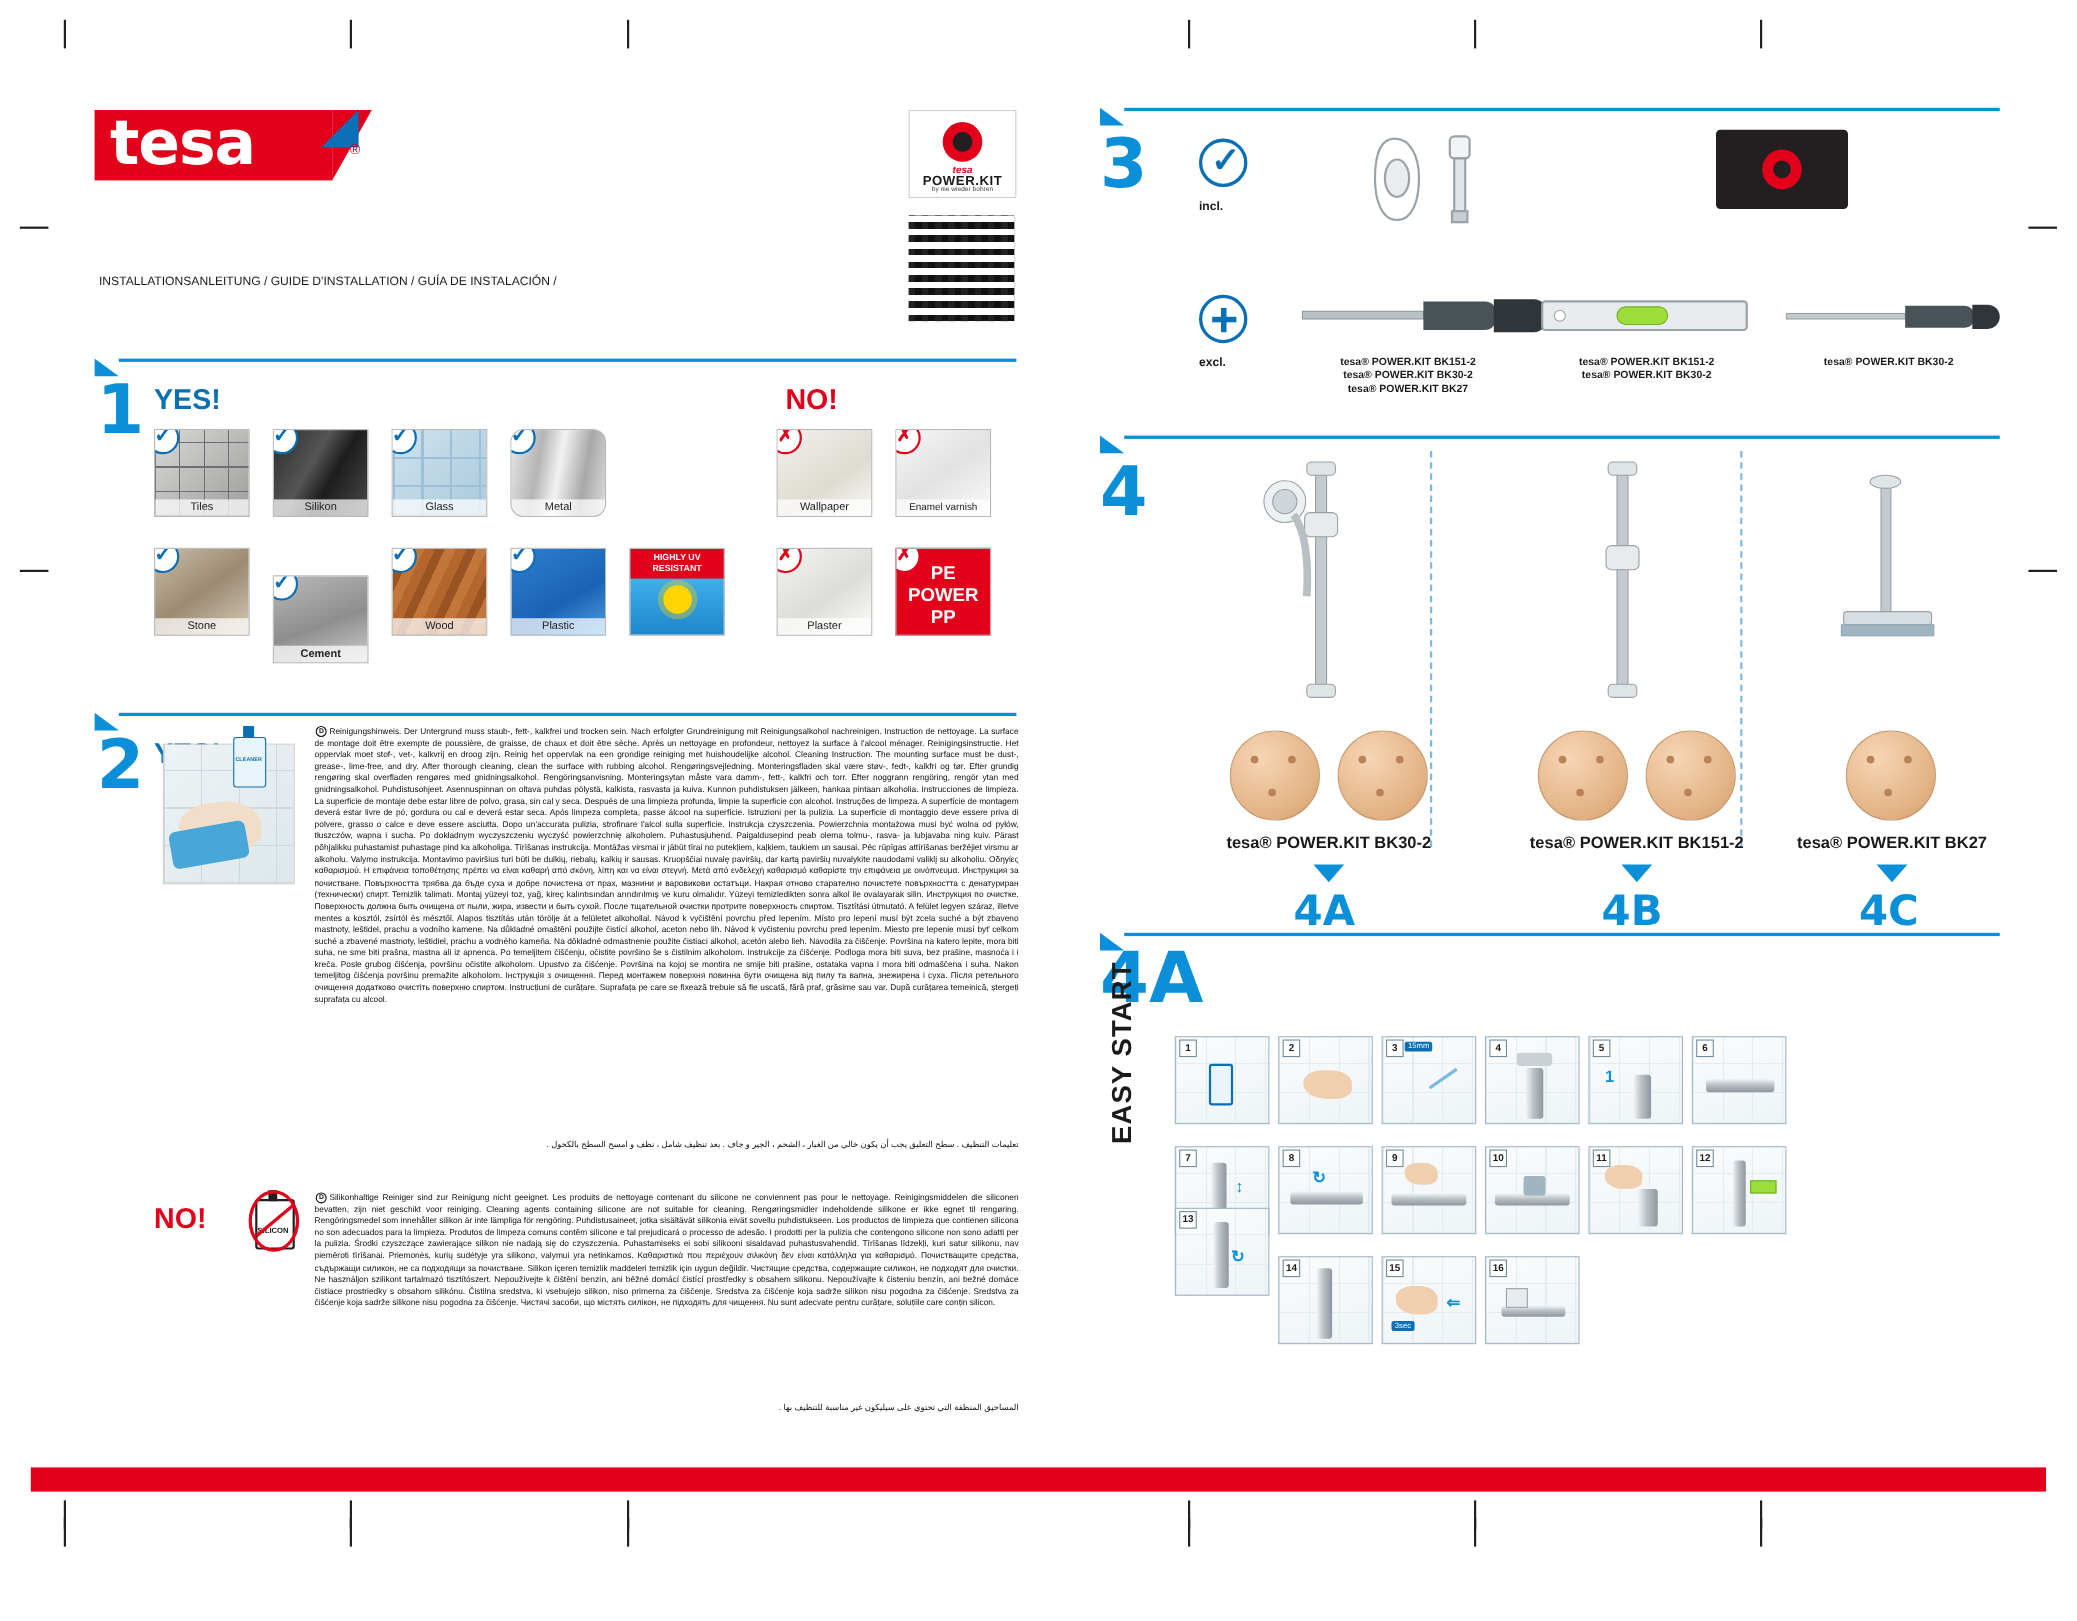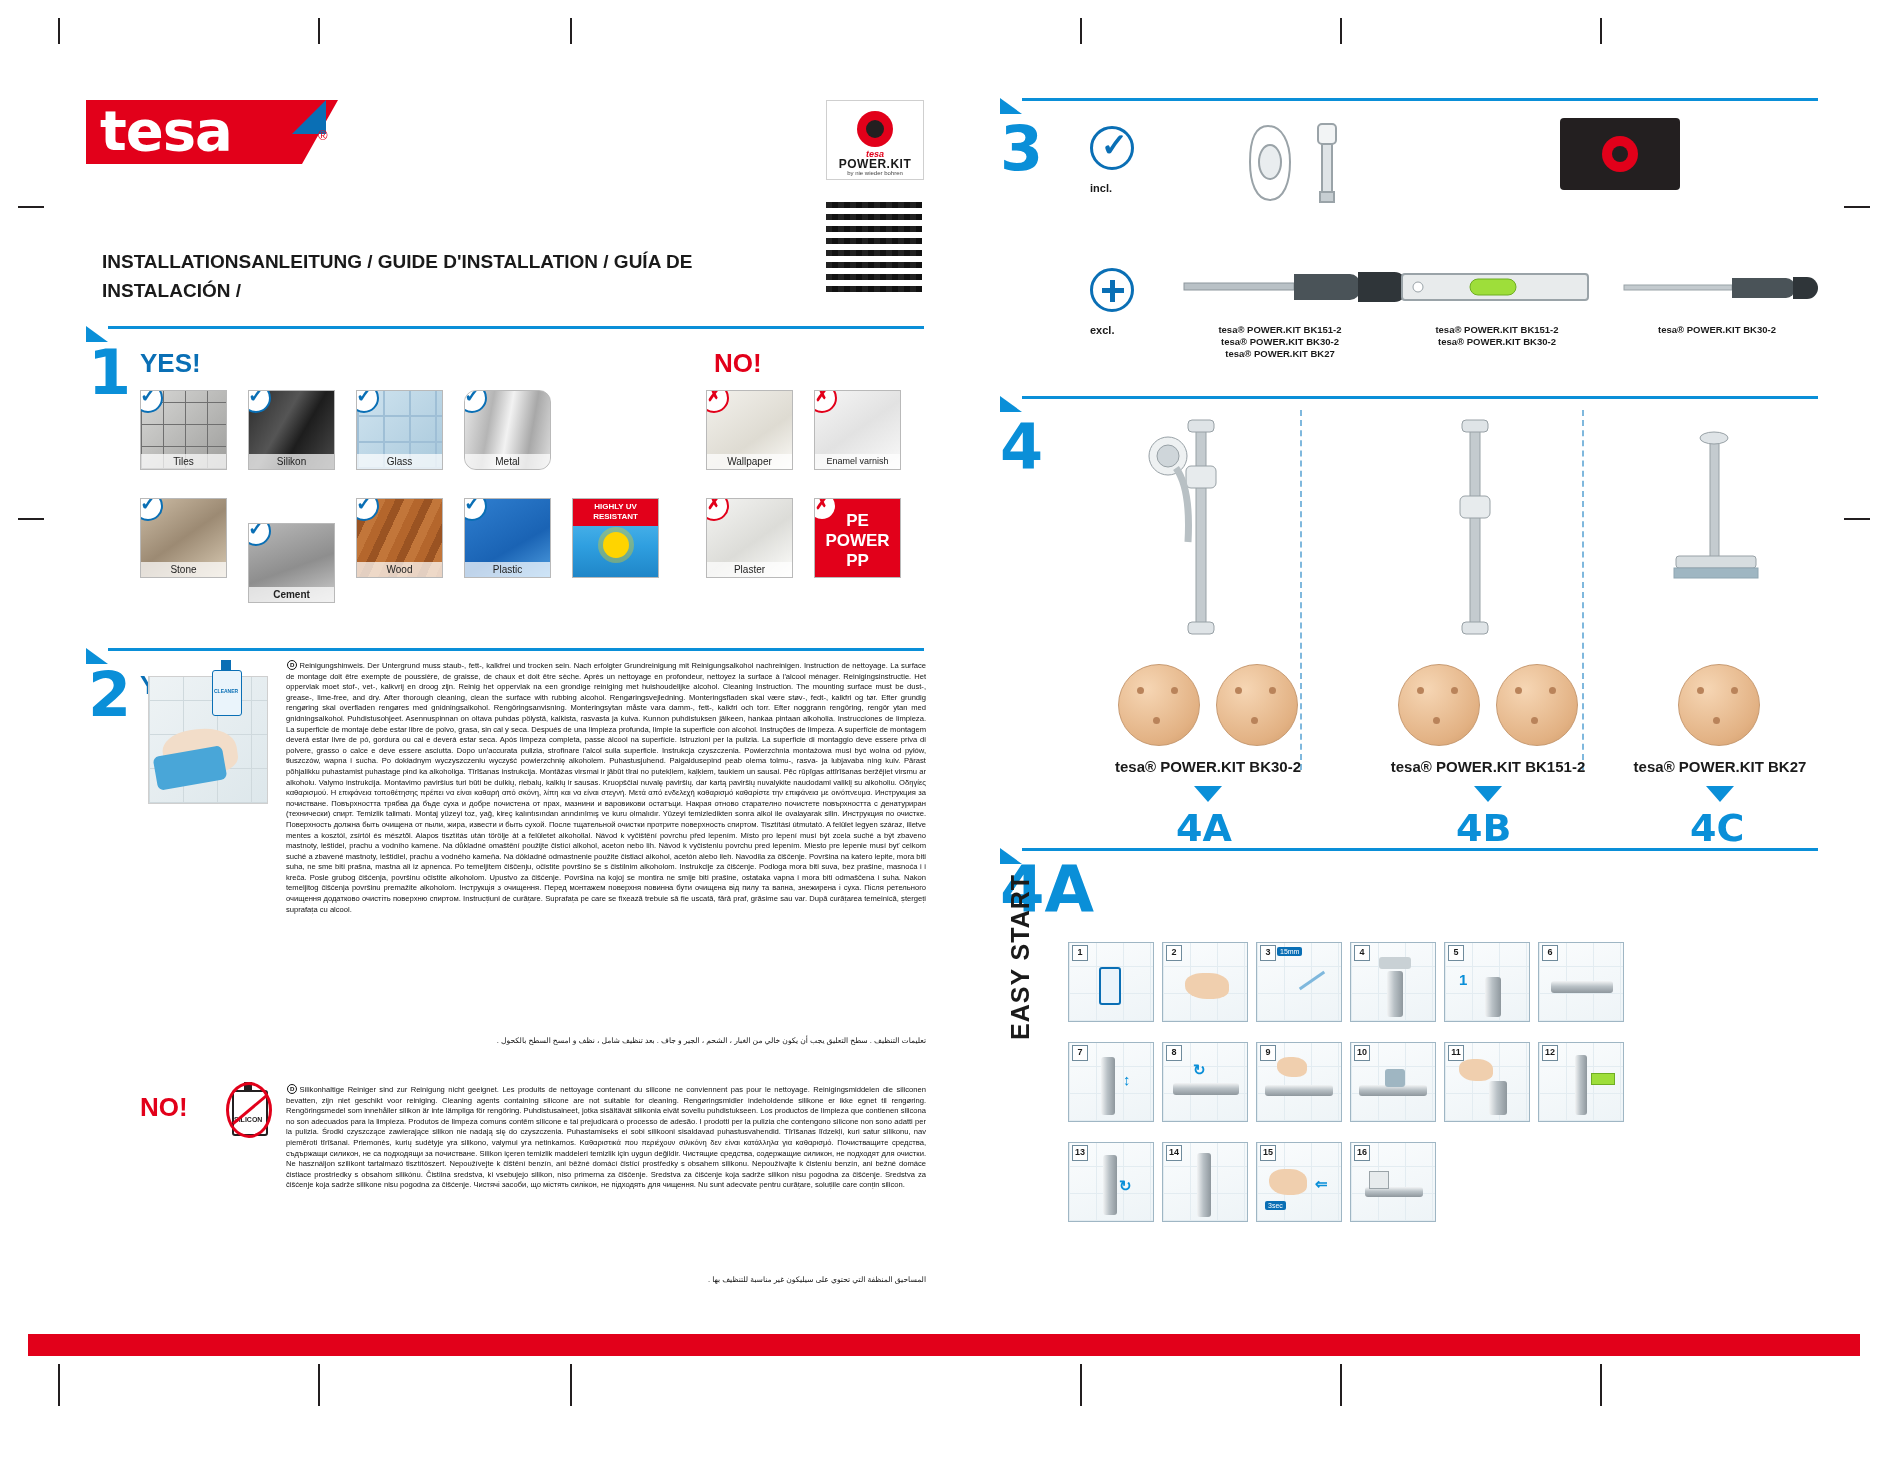--- a/index.html
+++ b/index.html
@@ -13,21 +13,21 @@
 
   
   .logo{position:absolute;left:86px;top:100px;width:240px;height:64px;}
   .logo .redbox{position:absolute;left:0;top:0;width:216px;height:64px;background:#e2001a;}
   .logo .word{position:absolute;left:14px;top:-2px;font-size:56px;font-weight:bold;color:#fff;font-family:"DejaVu Sans",sans-serif;letter-spacing:-1px;}
   .logo .tri{position:absolute;left:216px;top:0;width:0;height:0;border-left:36px solid #e2001a;border-bottom:64px solid transparent;}
   .logo .tri2{position:absolute;left:206px;top:0;width:0;height:0;border-right:34px solid #0a6fb5;border-top:34px solid transparent;}
   .logo .reg{position:absolute;left:232px;top:28px;font-size:13px;color:#e2001a;}
 
   h1.title{position:absolute;left:86px;top:198px;margin:0;font-size:37px;font-weight:bold;letter-spacing:.2px;}
-  .subtitle{position:absolute;left:102px;top:248px;width:660px;font-size:19px;font-weight:bold;line-height:1.5;}
+  .subtitle{position:absolute;left:90px;top:248px;width:660px;font-size:11px;font-weight:normal;line-height:1.5;}
 
   .qr{position:absolute;left:826px;top:196px;width:96px;height:96px;
       background:
         repeating-linear-gradient(0deg,#111 0 6px,#fff 6px 12px),
         repeating-linear-gradient(90deg,#111 0 6px,rgba(255,255,255,0) 6px 12px);
       background-blend-mode:screen;}
 
   
   .pkbadge{position:absolute;left:826px;top:100px;width:96px;height:78px;border:1px solid #cfcfcf;background:#fff;}
   .pkbadge .dot{position:absolute;left:50%;top:10px;transform:translateX(-50%);width:36px;height:36px;border-radius:50%;background:#e2001a;}
@@ -458,21 +458,21 @@
     <div class="n">11</div>
     <div class="skin" style="left:14px;top:16px;width:34px;height:22px;"></div>
     <div class="rodv" style="left:44px;top:38px;width:18px;height:34px;"></div>
   </div>
   <div class="cell" style="left:1538px;top:1042px;">
     <div class="n">12</div>
     <div class="rodv" style="left:36px;top:12px;width:12px;height:60px;"></div>
     <div style="position:absolute;left:52px;top:30px;width:22px;height:10px;background:#9ede3a;border:1px solid #6fae22;"></div>
   </div>
 
-  <div class="cell" style="left:1068px;top:1142px;">
+  <div class="cell" style="left:1068px;top:1098px;">
     <div class="n">13</div>
     <div class="rodv" style="left:34px;top:12px;width:14px;height:60px;"></div>
     <div class="arrowblue" style="left:50px;top:34px;">↻</div>
   </div>
   <div class="cell" style="left:1162px;top:1142px;">
     <div class="n">14</div>
     <div class="rodv" style="left:34px;top:10px;width:14px;height:64px;"></div>
   </div>
   <div class="cell" style="left:1256px;top:1142px;">
     <div class="n">15</div>

